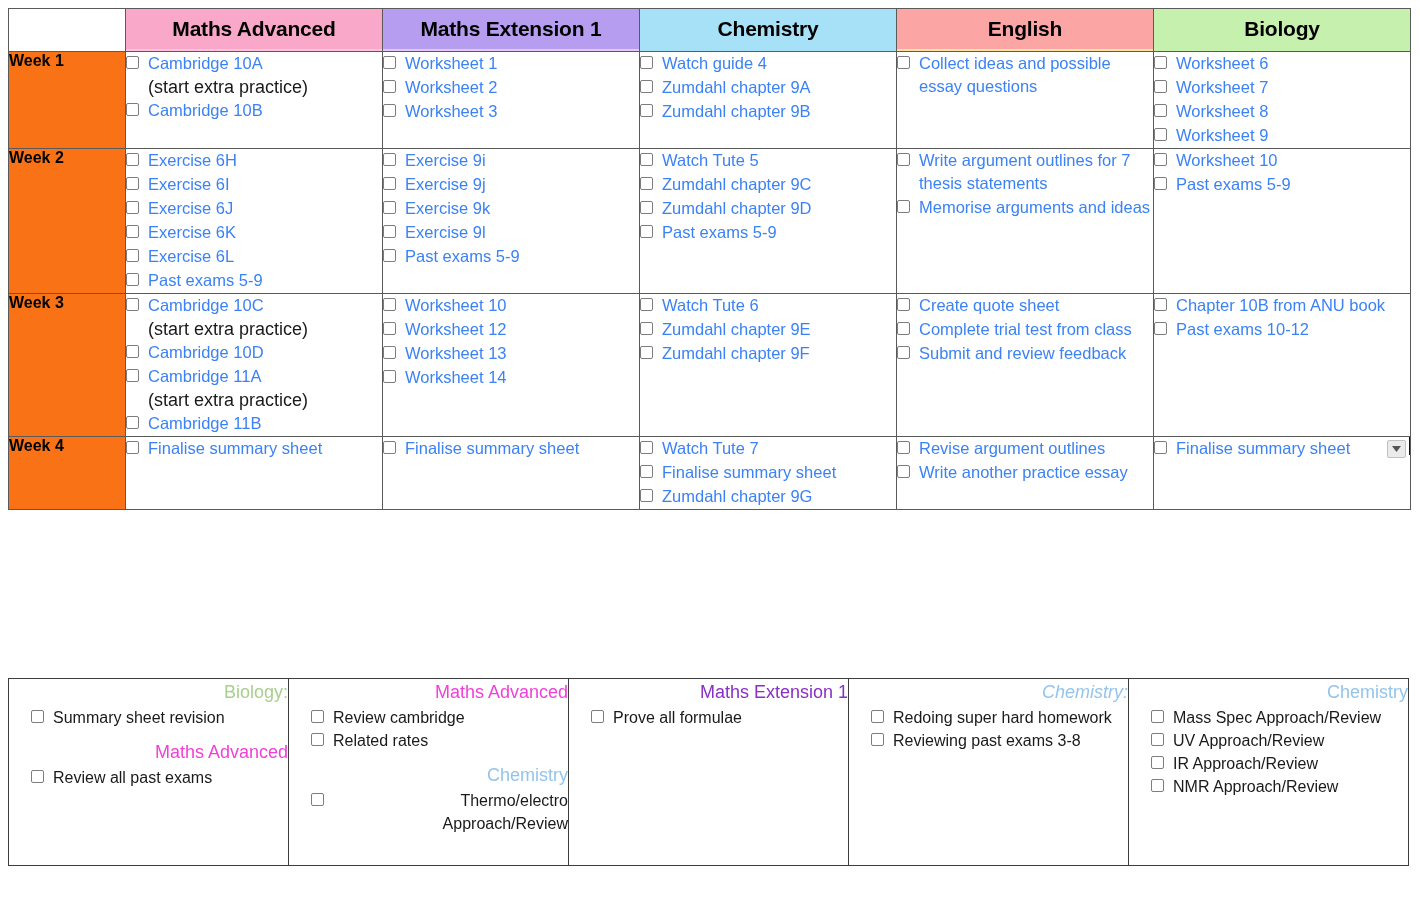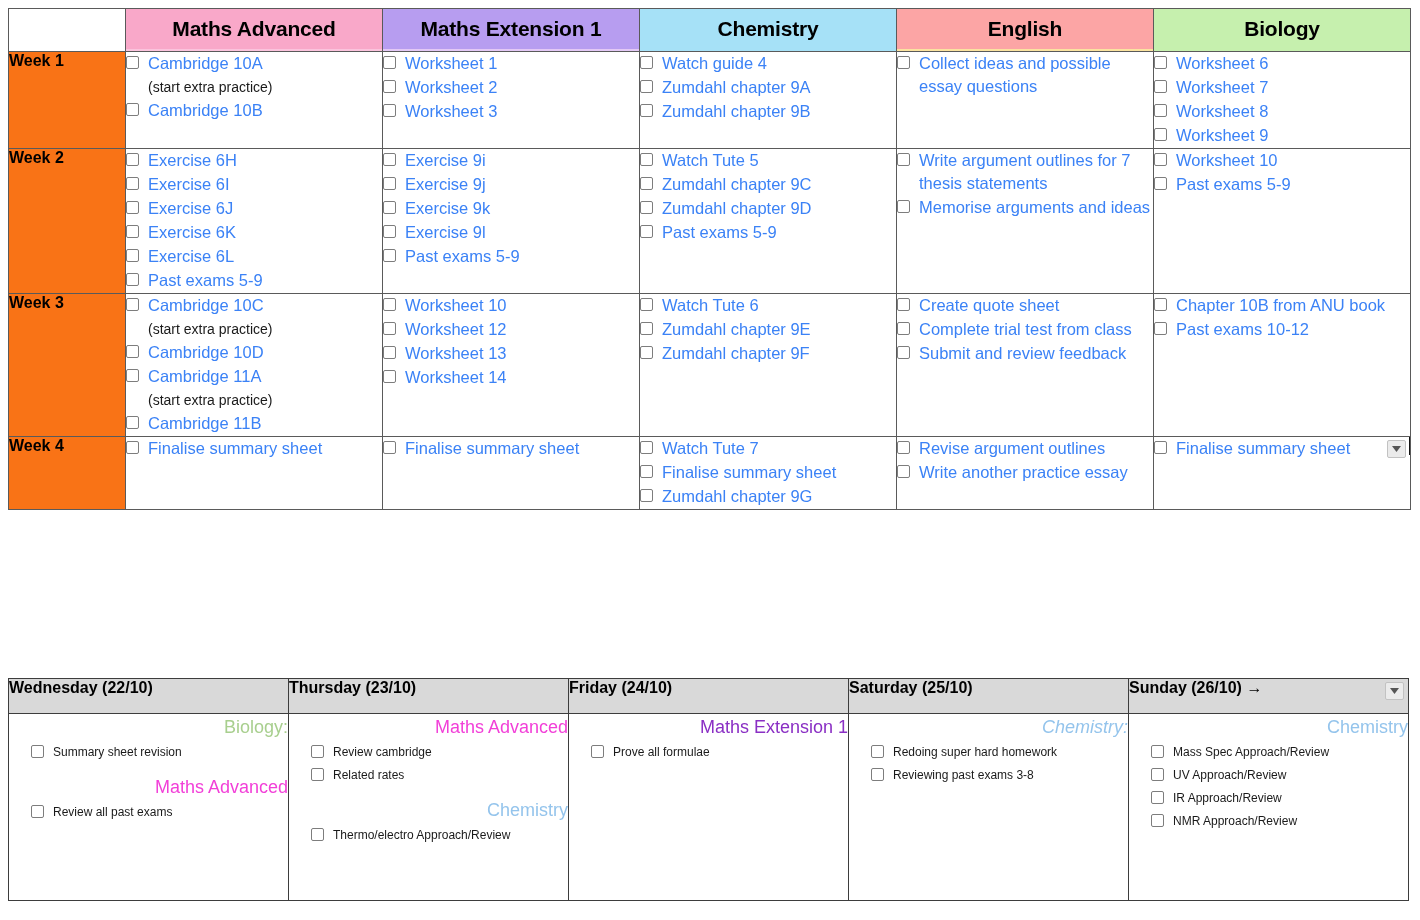--- a/index.html
+++ b/index.html
@@ -100,21 +100,21 @@
     width: 13px;
     height: 13px;
     border: 1.6px solid #7d7d7d;
     border-radius: 2px;
     background: #fff;
     margin: 4px 9px 0 0;
     box-sizing: border-box;
   }
   .task-text { flex: 1 1 auto; }
   .cont-line {
-    font-size: 14px;
+    font-size: 18px;
     line-height: 23px;
     padding-left: 22px;
     color: #1a1a1a;
   }
 
   
   .cell-chevron {
     position: absolute;
     top: 3px;
     right: 4px;
@@ -175,21 +175,21 @@
     white-space: nowrap;
   }
   .day-task-list {
     list-style: none;
     margin: 0 0 10px 0;
     padding: 0 0 0 22px;
   }
   .day-task {
     display: flex;
     align-items: flex-start;
-    font-size: 12px;
+    font-size: 16px;
     line-height: 23px;
     color: #1a1a1a;
   }
   .day-group { margin-bottom: 2px; }
 </style>
 </head>
 <body>
 
 <table id="weekly-planner">
   <colgroup>
@@ -550,31 +550,20 @@
 <table id="daily-planner">
   <colgroup>
     <col class="col-day">
       <col class="col-day">
       <col class="col-day">
     <col class="col-day">
       <col class="col-day">
   </colgroup>
   <tbody id="daily-body">
       <tr>
-        <td class="day-head"><span>Wednesday (22/10)</span></td>
-        <td class="day-head"><span>Thursday (23/10)</span></td>
-        <td class="day-head"><span>Friday (24/10)</span></td>
-        <td class="day-head"><span>Saturday (25/10)</span></td>
-        <td class="day-head"><span>Sunday (26/10) →</span><span class="cell-chevron">
-            <svg width="9" height="6" viewBox="0 0 9 6" aria-hidden="true">
-              <path d="M0 0 L9 0 L4.5 6 Z" fill="#555"></path>
-            </svg>
-          </span></td>
-      </tr>
-      <tr>
         <td class="day-body">
           <div class="day-group">
             <div class="subject-tag" style="color: rgb(168, 207, 142);">Biology:</div>
             <ul class="day-task-list">
               <li class="day-task">
                 <span class="cbx"></span>
                 <span>Summary sheet revision</span>
               </li>
             </ul>
           </div>

